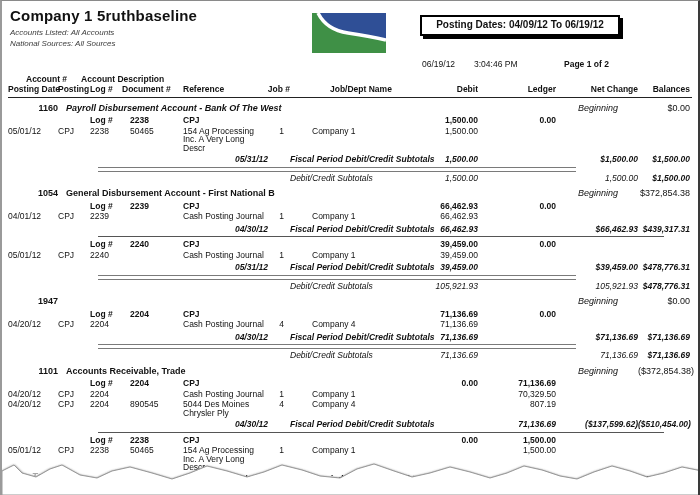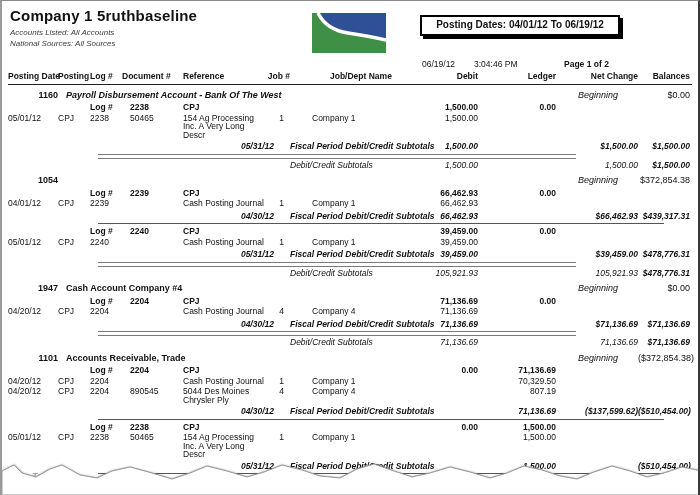--- a/index.html
+++ b/index.html
@@ -21,21 +21,21 @@
   .printline{position:absolute;top:58px;left:0;width:100%;font-size:8.5px;}
   .pdate{position:absolute;left:420px;} .ptime{position:absolute;left:472px;}
   .ppage{position:absolute;left:562px;font-weight:bold;}
   
   .tbl{padding-left:6px;padding-right:6px;}
   .r{display:grid;grid-template-columns:50px 32px 32px 46px 86px 36px 112px 76px 78px 82px 52px;
      font-size:8.5px;line-height:9.5px;margin-top:1px;}
   .r>div{white-space:nowrap;}
   .ar{text-align:right;} .b{font-weight:bold;} .i{font-style:italic;}
   .pl8{padding-left:8px;} .pl15{padding-left:15px;} .pl22{padding-left:22px;}
-  .pl40{padding-left:40px;} .pr6{padding-right:6px;} .pr8{padding-right:16px;}
+  .pl40{padding-left:40px;} .pr6{padding-right:6px;} .pr8{padding-right:22px;}
   .th1{font-size:8.5px;font-weight:bold;margin-top:3px;}
   .th1 .a1{margin-left:18px;} .th1 .a2{margin-left:14px;}
   .th2{font-weight:bold;}
   .head-rule{border-top:1.5px solid #222;margin:2px 0 1px 0;}
   .acct{margin-top:5px;font-size:9px;line-height:10.5px;}
   .logh{margin-top:3px;}
   .det .refline{line-height:8.5px;white-space:nowrap;}
   .fis{margin-top:3px;font-size:8.5px;}
   .sub{margin-top:2px;}
   .rule-single{border-top:1px solid #555;margin:2px 0 1px 90px;width:566px;}
@@ -56,31 +56,34 @@
 
     <svg class="logo" width="74" height="40" viewBox="0 0 74 40">
       <rect x="0" y="0" width="74" height="40" fill="#2f4f96"></rect>
       <path d="M6,0 C12,12 22,18 36,20 C50,22 62,24 74,27 L74,40 L0,40 L0,0 Z" fill="#3f9046"></path>
       <path d="M6,0 C12,12 22,18 36,20 C50,22 62,24 74,27" stroke="#ffffff" stroke-width="3.5" fill="none"></path>
     </svg>
 
     <div class="grouplbl">AR Payments Group by Log YES Detail</div>
 
     <div class="titlebox">
-      <div class="subtitle">Posting Dates: 04/01/12 To 06/19/12</div>
+      <div class="subtitle">Posting Dates: 04/09/12 To 06/19/12</div>
     </div>
 
     <div class="printline">
       <span class="pdate">06/19/12</span>
       <span class="ptime">3:04:46 PM</span>
       <span class="ppage">Page 1 of 2</span>
     </div>
   </div>
 
   <div class="tbl">
+    <div class="th1">
+      <span class="a1">Account #</span><span class="a2">Account Description</span>
+    </div>
     <div class="r th2">
       <div style="grid-column:1">Posting Date</div>
       <div style="grid-column:2">Posting</div>
       <div style="grid-column:3">Log #</div>
       <div style="grid-column:4">Document #</div>
       <div style="grid-column:5" class="pl15">Reference</div>
       <div style="grid-column:6" class="ar">Job #</div>
       <div style="grid-column:7" class="pl40">Job/Dept Name</div>
       <div style="grid-column:8" class="ar">Debit</div>
       <div style="grid-column:9" class="ar">Ledger</div>
@@ -129,20 +132,21 @@
         <div class="rule-double"></div>
         <div class="r sub i">
           <div style="grid-column: 7 / span 1;">Debit/Credit Subtotals</div>
           <div class="ar" style="grid-column: 8 / span 1;">1,500.00</div>
           <div class="ar" style="grid-column: 9 / span 1;"></div>
           <div class="ar" style="grid-column: 10 / span 1;">1,500.00</div>
           <div class="ar b" style="grid-column: 11 / span 1;">$1,500.00</div>
         </div>
         <div class="r acct">
           <div class="ar b" style="grid-column: 1 / span 1;">1054</div>
+          <div class="b pl8" style="grid-column: 2 / span 6;">General Disbursement Account - First National B</div>
           <div class="i pl22" style="grid-column: 10 / span 1;">Beginning</div>
           <div class="ar" style="grid-column: 11 / span 1;">$372,854.38</div>
         </div>
         <div class="r logh">
           <div class="b" style="grid-column: 3 / span 1;">Log #</div>
           <div class="b pl8" style="grid-column: 4 / span 1;">2239</div>
           <div class="b pl15" style="grid-column: 5 / span 1;">CPJ</div>
           <div class="ar b" style="grid-column: 8 / span 1;">66,462.93</div>
           <div class="ar b" style="grid-column: 9 / span 1;">0.00</div>
         </div>
@@ -199,21 +203,20 @@
         <div class="rule-double"></div>
         <div class="r sub i">
           <div style="grid-column: 7 / span 1;">Debit/Credit Subtotals</div>
           <div class="ar" style="grid-column: 8 / span 1;">105,921.93</div>
           <div class="ar" style="grid-column: 9 / span 1;"></div>
           <div class="ar" style="grid-column: 10 / span 1;">105,921.93</div>
           <div class="ar b" style="grid-column: 11 / span 1;">$478,776.31</div>
         </div>
         <div class="r acct">
           <div class="ar b" style="grid-column: 1 / span 1;">1947</div>
-          <div class="b pl8" style="grid-column: 2 / span 6;">Cash Account Company #4</div>
           <div class="i pl22" style="grid-column: 10 / span 1;">Beginning</div>
           <div class="ar" style="grid-column: 11 / span 1;">$0.00</div>
         </div>
         <div class="r logh">
           <div class="b" style="grid-column: 3 / span 1;">Log #</div>
           <div class="b pl8" style="grid-column: 4 / span 1;">2204</div>
           <div class="b pl15" style="grid-column: 5 / span 1;">CPJ</div>
           <div class="ar b" style="grid-column: 8 / span 1;">71,136.69</div>
           <div class="ar b" style="grid-column: 9 / span 1;">0.00</div>
         </div>

